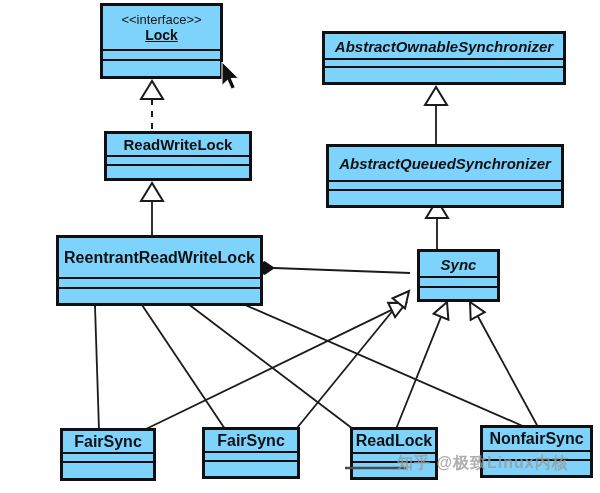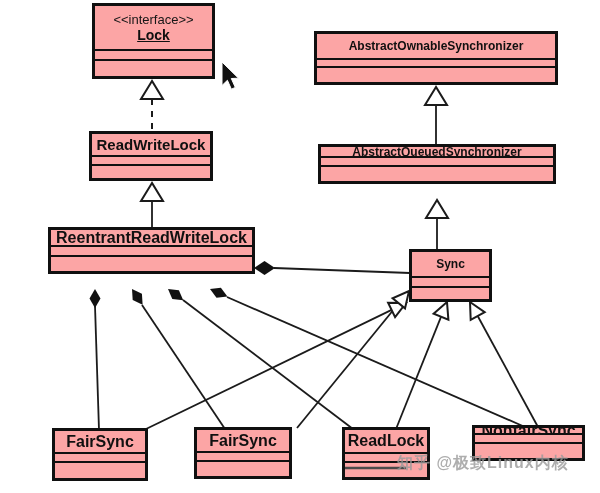--- a/index.html
+++ b/index.html
@@ -3,30 +3,30 @@
 <meta charset="utf-8">
 <style>
   html,body{margin:0;padding:0;background:#fff;}
   .canvas{
     position:relative;width:600px;height:493px;background:#fff;overflow:hidden;
     font-family:"Liberation Sans",sans-serif;
   }
   .wires{position:absolute;left:0;top:0;}
   .overlay{position:absolute;left:0;top:0;pointer-events:none;}
   .uml-box{
-    position:absolute;box-sizing:border-box;border:3px solid #101010;background:#fca5a5;
-    display:flex;flex-direction:column;
+    position:absolute;box-sizing:border-box;border:3px solid #101010;background:#7dd3fc;
+    display:flex;flex-direction:column;margin-left:8px;
   }
   .uml-box .title{
     flex:1;display:flex;flex-direction:column;align-items:center;justify-content:center;
     gap:2px;overflow:hidden;
   }
   .uml-box .stereotype{font-size:13px;color:#161616;line-height:1;}
   .uml-box .cname{font-size:15px;font-weight:bold;color:#101010;line-height:1;white-space:nowrap;}
-  .uml-box.abstract .cname{font-size:12px;}
+  .uml-box.abstract .cname{font-style:italic;font-size:15px;}
   .uml-box.iface .cname{font-size:14px;text-decoration:underline;}
   .uml-box .comp{border-top:2px solid #101010;}
   .watermark{
     position:absolute;left:397px;top:453px;width:200px;
     font-size:16px;font-weight:bold;letter-spacing:1px;white-space:nowrap;
     color:#9a9a9a;opacity:.8;z-index:30;
   }
 </style>
 </head>
 <body>
@@ -86,37 +86,37 @@
   </div>
 
   <div class="uml-box abstract" style="left:314px;top:31px;width:244px;height:54px">
     <div class="title">
       <div class="cname">AbstractOwnableSynchronizer</div>
     </div>
     <div class="comp" style="height:6px"></div>
     <div class="comp" style="height:14px"></div>
   </div>
 
-  <div class="uml-box" style="left:89px;top:131px;width:124px;height:50px">
+  <div class="uml-box" style="left:96px;top:131px;width:148px;height:50px">
     <div class="title">
       <div class="cname">ReadWriteLock</div>
     </div>
     <div class="comp" style="height:7px"></div>
     <div class="comp" style="height:12px"></div>
   </div>
 
-  <div class="uml-box abstract" style="left:318px;top:144px;width:238px;height:40px">
+  <div class="uml-box abstract" style="left:318px;top:144px;width:238px;height:64px">
     <div class="title">
       <div class="cname">AbstractQueuedSynchronizer</div>
     </div>
     <div class="comp" style="height:7px"></div>
     <div class="comp" style="height:14px"></div>
   </div>
 
-  <div class="uml-box" style="left:48px;top:227px;width:207px;height:47px">
+  <div class="uml-box" style="left:48px;top:235px;width:207px;height:71px">
     <div class="title">
       <div class="cname" style="font-size:16px">ReentrantReadWriteLock</div>
     </div>
     <div class="comp" style="height:8px"></div>
     <div class="comp" style="height:14px"></div>
   </div>
 
   <div class="uml-box abstract" style="left:409px;top:249px;width:83px;height:53px">
     <div class="title">
       <div class="cname">Sync</div>
@@ -142,21 +142,21 @@
   </div>
 
   <div class="uml-box" style="left:342px;top:427px;width:88px;height:53px">
     <div class="title">
       <div class="cname" style="font-size:16px">ReadLock</div>
     </div>
     <div class="comp" style="height:7px"></div>
     <div class="comp" style="height:14px"></div>
   </div>
 
-  <div class="uml-box" style="left:472px;top:425px;width:113px;height:36px">
+  <div class="uml-box" style="left:472px;top:425px;width:113px;height:53px">
     <div class="title">
       <div class="cname" style="font-size:16px">NonfairSync</div>
     </div>
     <div class="comp" style="height:7px"></div>
     <div class="comp" style="height:14px"></div>
   </div>
 
   <svg class="overlay" width="600" height="493" viewBox="0 0 600 493" style="z-index:20">
     <line x1="345" y1="468" x2="406" y2="468" stroke="#4a4a4a" stroke-width="2.5"></line>
     <polygon points="222,62 222,85.5 227.4,80.3 231.4,89.2 235.3,87.4 231.3,78.5 238.5,78.2" fill="#111111" stroke="#ffffff" stroke-width="1"></polygon>

